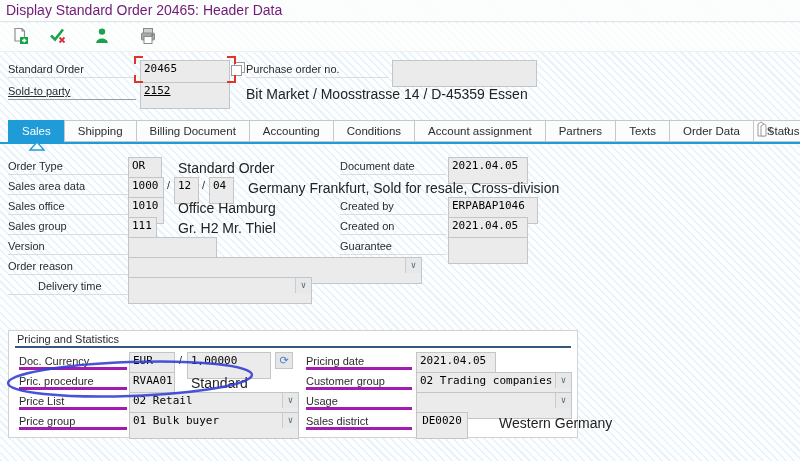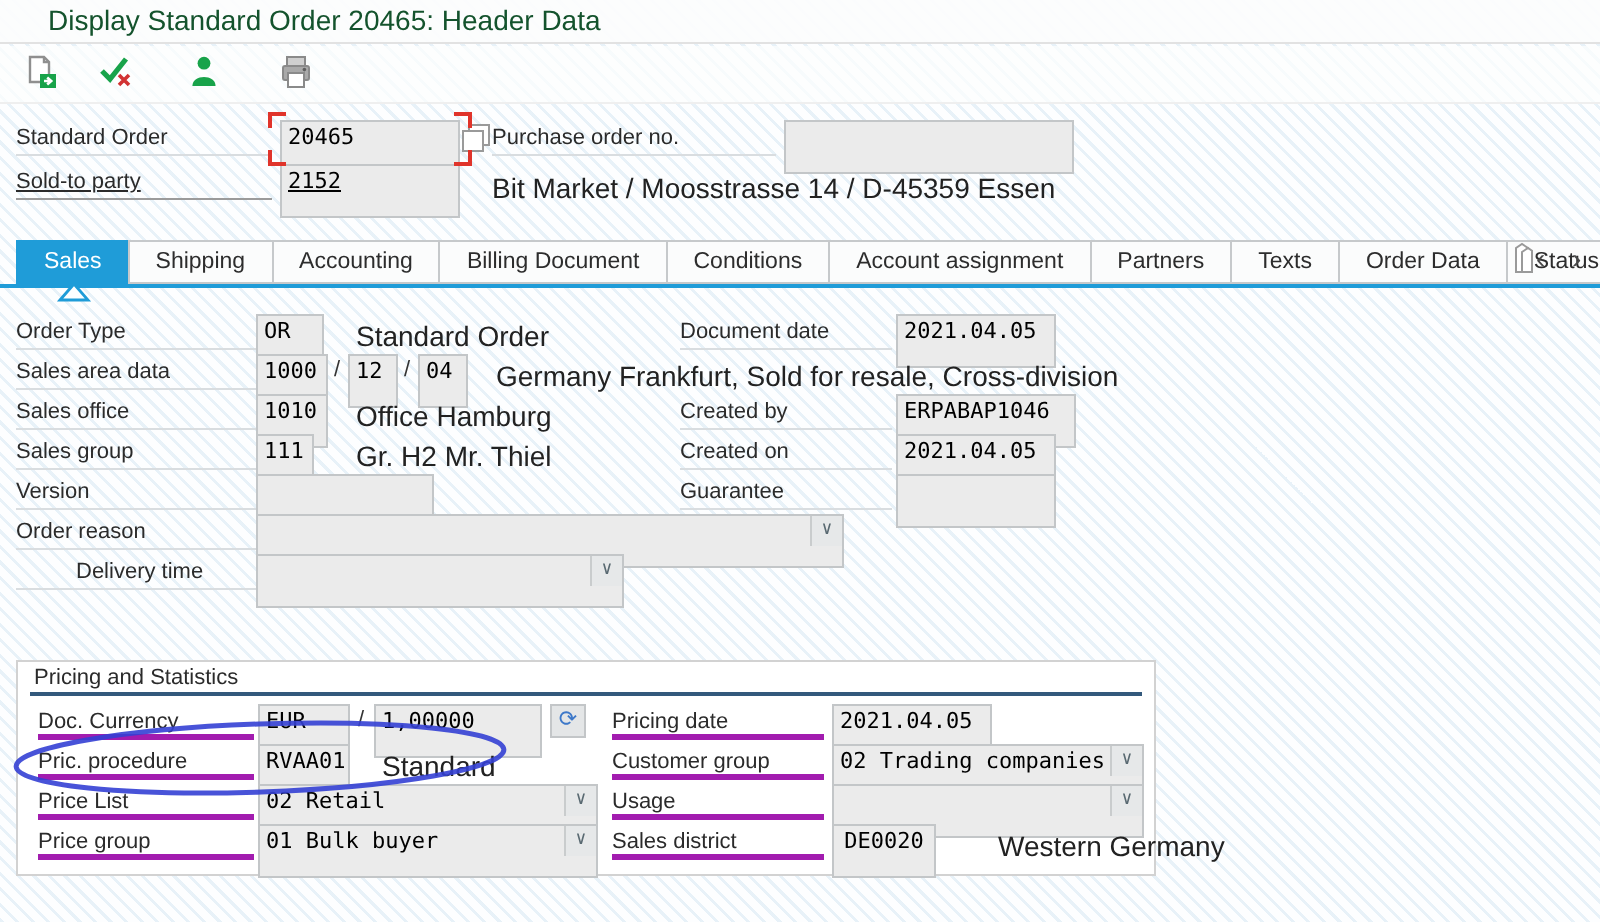--- a/index.html
+++ b/index.html
@@ -10,21 +10,21 @@
     position:relative; width:800px; height:461px; overflow:hidden;
     background:
       repeating-linear-gradient(45deg, rgba(183,213,233,0.30) 0px, rgba(183,213,233,0.30) 1.5px, transparent 1.5px, transparent 5.5px),
       #fdfeff;
   }
 
   
   .titlebar{
     position:absolute; left:0; top:0; width:800px; height:22px;
     background:rgba(252,253,253,0.92); border-bottom:1px solid #e2e2e2;
-    font-size:14px; color:#14532d; line-height:21px; padding-left:24px;
+    font-size:14px; color:#701a75; line-height:21px; padding-left:6px;
   }
   .toolbar{
     position:absolute; left:0; top:23px; width:800px; height:29px;
     background:rgba(252,253,253,0.75); border-bottom:1px solid #efefef;
     display:flex; align-items:center; gap:14px; padding-left:8px;
   }
   .tbtn{ width:24px; height:22px; border:none; background:transparent; cursor:pointer;
          display:flex; align-items:center; justify-content:center; }
 
   
@@ -137,22 +137,22 @@
   <div class="lbl" style="left:246px; top:63px; width:142px;">Purchase order no.</div>
   <div class="field" style="left:392px; top:60px; width:145px;"></div>
 
   <div class="lbl" style="left:8px; top:85px; width:128px; border-bottom-color:#9b9b9b;"><span class="ulink">Sold-to party</span></div>
   <div class="field" style="left:140px; top:82px; width:90px;"><span class="ulink">2152</span></div>
   <div class="ptext" style="left:246px; top:86px;">Bit Market / Moosstrasse 14 / D-45359 Essen</div>
 
   <div class="tabs">
     <div class="tab active">Sales</div>
     <div class="tab">Shipping</div>
+    <div class="tab">Billing Document</div>
     <div class="tab">Accounting</div>
-    <div class="tab">Billing Document</div>
     <div class="tab">Conditions</div>
     <div class="tab">Account assignment</div>
     <div class="tab">Partners</div>
     <div class="tab">Texts</div>
     <div class="tab">Order Data</div>
     <div class="tab">Status</div>
   </div>
   <span class="tab-overflow">
     <svg width="10" height="16" viewBox="0 0 10 16">
       <path d="M1 15 V3 l3 -2 3 2 v12 z" fill="#fff" stroke="#9a9a9a"></path>

